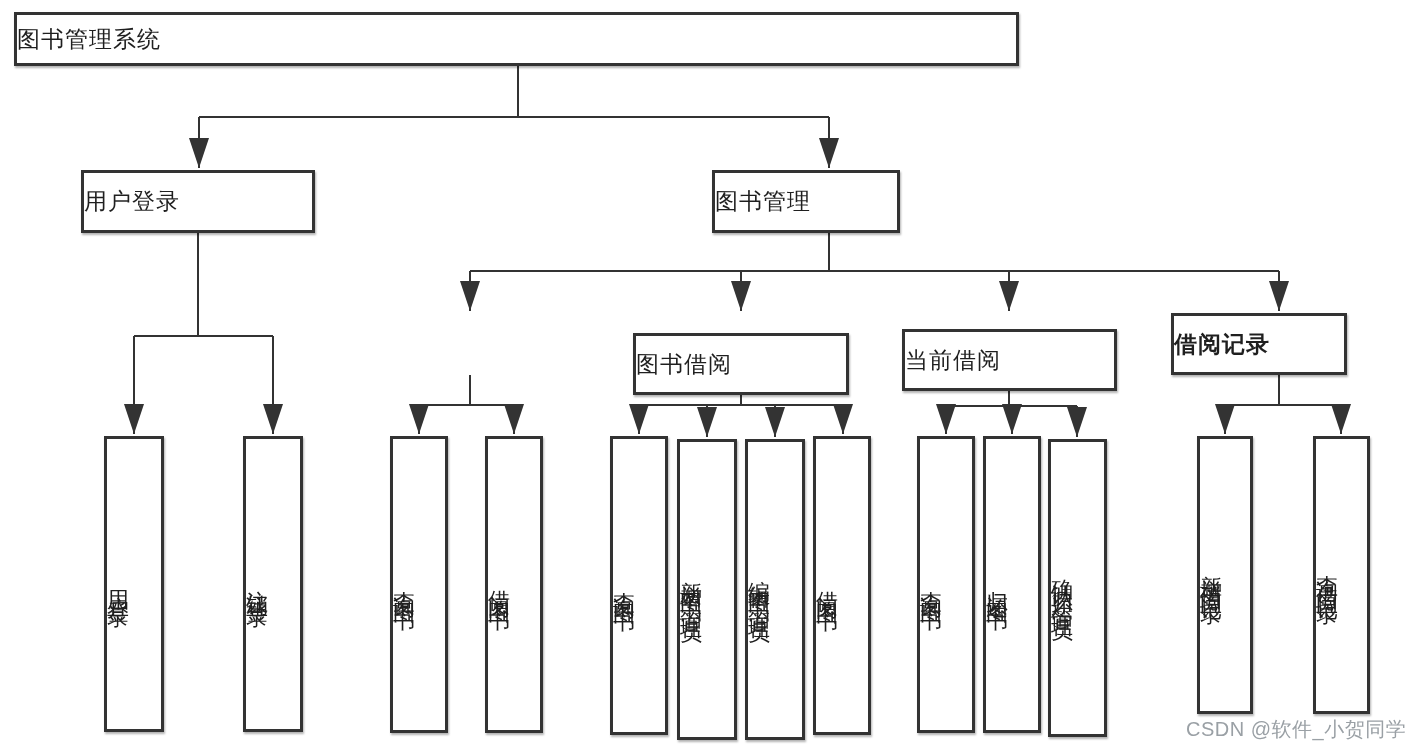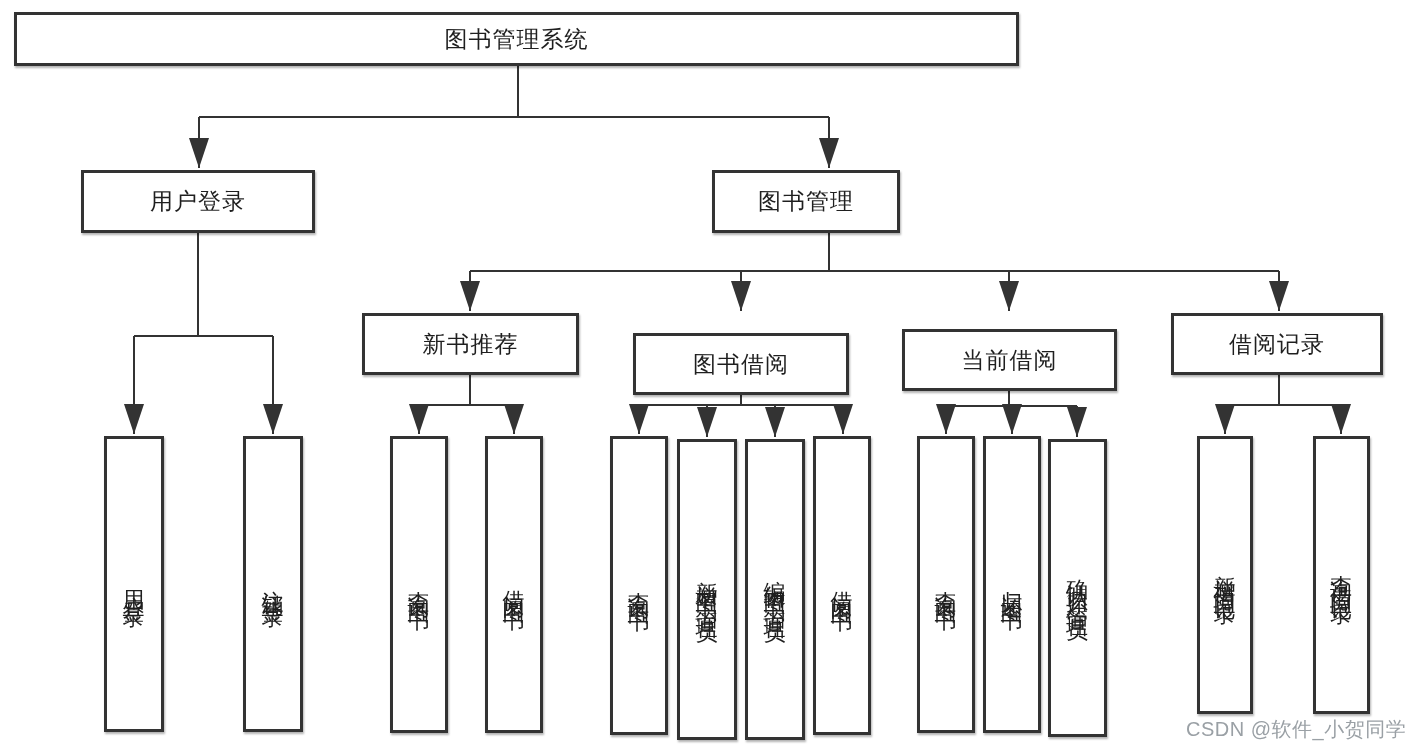--- a/index.html
+++ b/index.html
@@ -19,21 +19,20 @@
     z-index: 1;
   }
   .box {
     position: absolute;
     box-sizing: border-box;
     background: #ffffff;
     border: 3px solid #333333;
     box-shadow: 1px 2px 2px rgba(0,0,0,0.30);
     display: flex;
     align-items: center;
-    justify-content: center;
     z-index: 2;
   }
   .hbox { font-size: 23px; letter-spacing: 1px; }
   .vbox .vtext {
     writing-mode: vertical-rl;
     text-orientation: mixed;
     font-size: 22px;
     line-height: 1.05;
     letter-spacing: 6px;
   }
@@ -100,30 +99,27 @@
     <span>图书管理系统</span>
   </div>
 
   <div class="box hbox" style="left:81px;top:170px;width:234px;height:63px;">
     <span>用户登录</span>
   </div>
   <div class="box hbox" style="left:712px;top:170px;width:188px;height:63px;">
     <span>图书管理</span>
   </div>
 
-  <div class="box hbox" style="left:362px;top:313px;width:217px;height:62px;">
-    <span>新书推荐</span>
-  </div>
   <div class="box hbox" style="left:633px;top:313px;width:216px;height:62px;margin-top:20px;">
     <span>图书借阅</span>
   </div>
   <div class="box hbox" style="left:902px;top:313px;width:215px;height:62px;margin-top:16px;">
     <span>当前借阅</span>
   </div>
-  <div class="box hbox" style="left:1171px;top:313px;width:212px;height:62px;">
+  <div class="box hbox" style="left:1171px;top:313px;width:176px;height:62px;font-weight:bold;">
     <span>借阅记录</span>
   </div>
 
   <div class="box vbox" style="left:104px;top:436px;width:60px;height:296px;">
     <span class="vtext">用户登录</span>
   </div>
   <div class="box vbox" style="left:243px;top:436px;width:60px;height:296px;">
     <span class="vtext">注销登录</span>
   </div>
 

